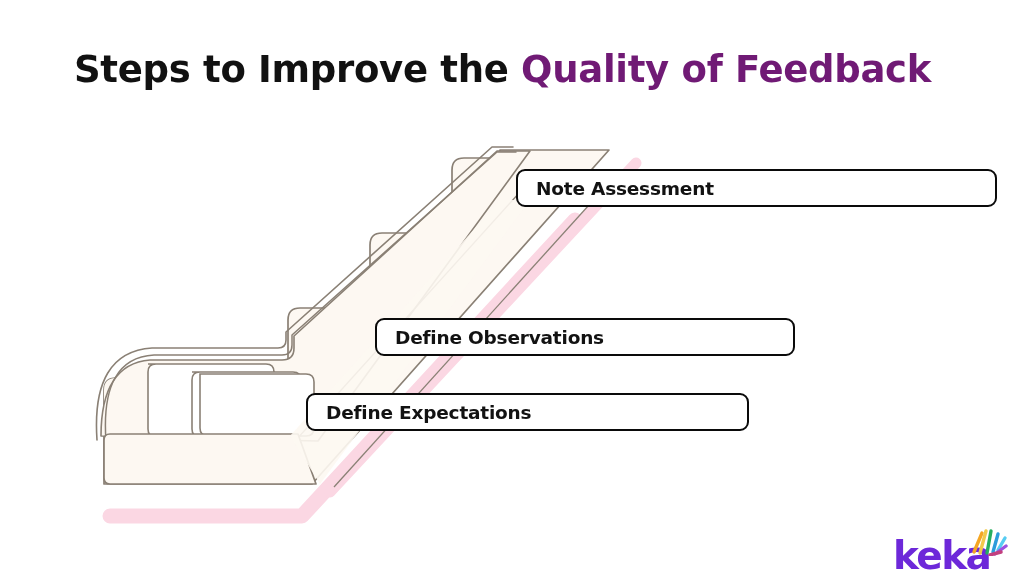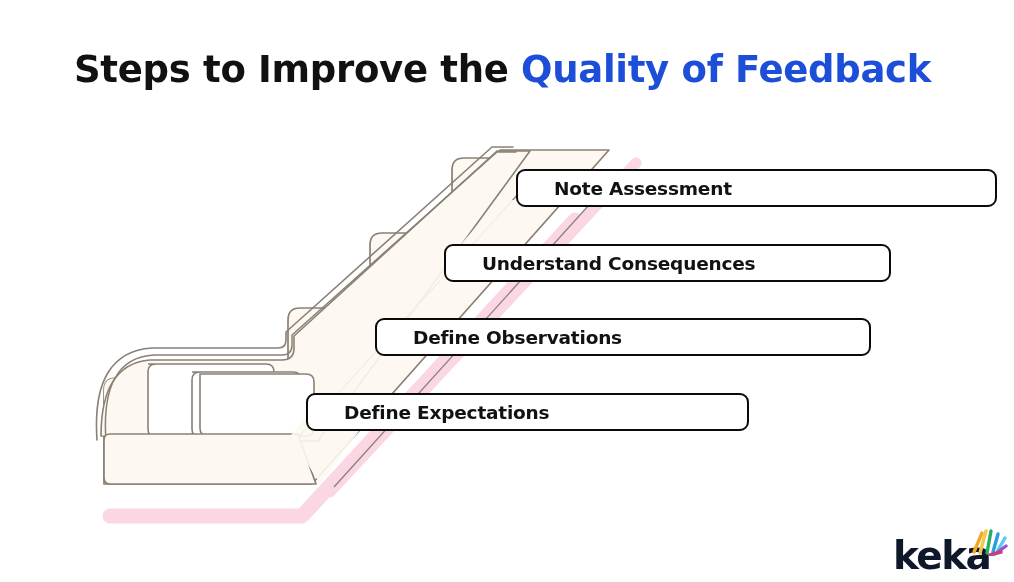--- a/index.html
+++ b/index.html
@@ -28,70 +28,70 @@
     left: 74px;
     top: 50px;
     width: 920px;
     font-size: 37px;
     font-weight: 700;
     letter-spacing: -0.3px;
     line-height: 1.1;
     white-space: nowrap;
   }
   #title .t-black { color: #111111; text-align: center; }
-  #title .t-pink  { color: #1d4ed8; }
+  #title .t-pink  { color: #701a75; }
 
   
   #illustration {
     position: absolute;
     left: 0;
     top: 0;
     width: 1014px;
     height: 582px;
   }
 
   
   .step-box {
     position: absolute;
     box-sizing: border-box;
     background: #ffffff;
     border: 2.6px solid #0a0a0a;
     border-radius: 9px;
     display: flex;
     align-items: center;
-    padding-left: 36px;
+    padding-left: 18px;
   }
   .step-box .step-label {
     font-size: 18.5px;
     font-weight: 700;
     color: #121212;
     letter-spacing: -0.2px;
     white-space: nowrap;
   }
 
   #step-box-0 { left: 516px; top: 169px; width: 481px; height: 38px; }
   #step-box-1 { left: 444px; top: 244px; width: 447px; height: 38px; }
-  #step-box-2 { left: 375px; top: 318px; width: 496px; height: 38px; }
+  #step-box-2 { left: 375px; top: 318px; width: 420px; height: 38px; }
   #step-box-3 { left: 306px; top: 393px; width: 443px; height: 38px; border-radius: 9px; }
 
   
   #logo {
     position: absolute;
     left: 893px;
     top: 522px;
     width: 112px;
     height: 52px;
   }
   #logo-wordmark {
     position: absolute;
     left: 0;
     top: 14px;
     font-size: 39px;
     font-weight: 800;
-    color: #0f172a;
+    color: #6d28d9;
     letter-spacing: -1.6px;
     line-height: 1;
   }
   #logo-spark {
     position: absolute;
     left: 72px;
     top: 0px;
     width: 44px;
     height: 34px;
   }
@@ -209,23 +209,20 @@
                Q 104 484 104 478 Z" fill="#FDF8F2" stroke="#8A8075" stroke-width="1.7" stroke-linejoin="round"></path>
 
       <path d="M 290 436 L 500 200 L 530 200 L 320 484 Z" fill="#FDF8F2" stroke="none" opacity="0.9"></path>
     </g>
   </svg>
 
   <div class="step-box" id="step-box-0">
     <span class="step-label">Note Assessment</span>
   </div>
 
-  <div class="step-box" id="step-box-1">
-    <span class="step-label">Understand Consequences</span>
-  </div>
 
   <div class="step-box" id="step-box-2">
     <span class="step-label">Define Observations</span>
   </div>
 
   <div class="step-box" id="step-box-3">
     <span class="step-label">Define Expectations</span>
   </div>
 
   <div id="title"><span class="t-black">Steps to Improve the</span> <span class="t-pink">Quality of Feedback</span></div>

